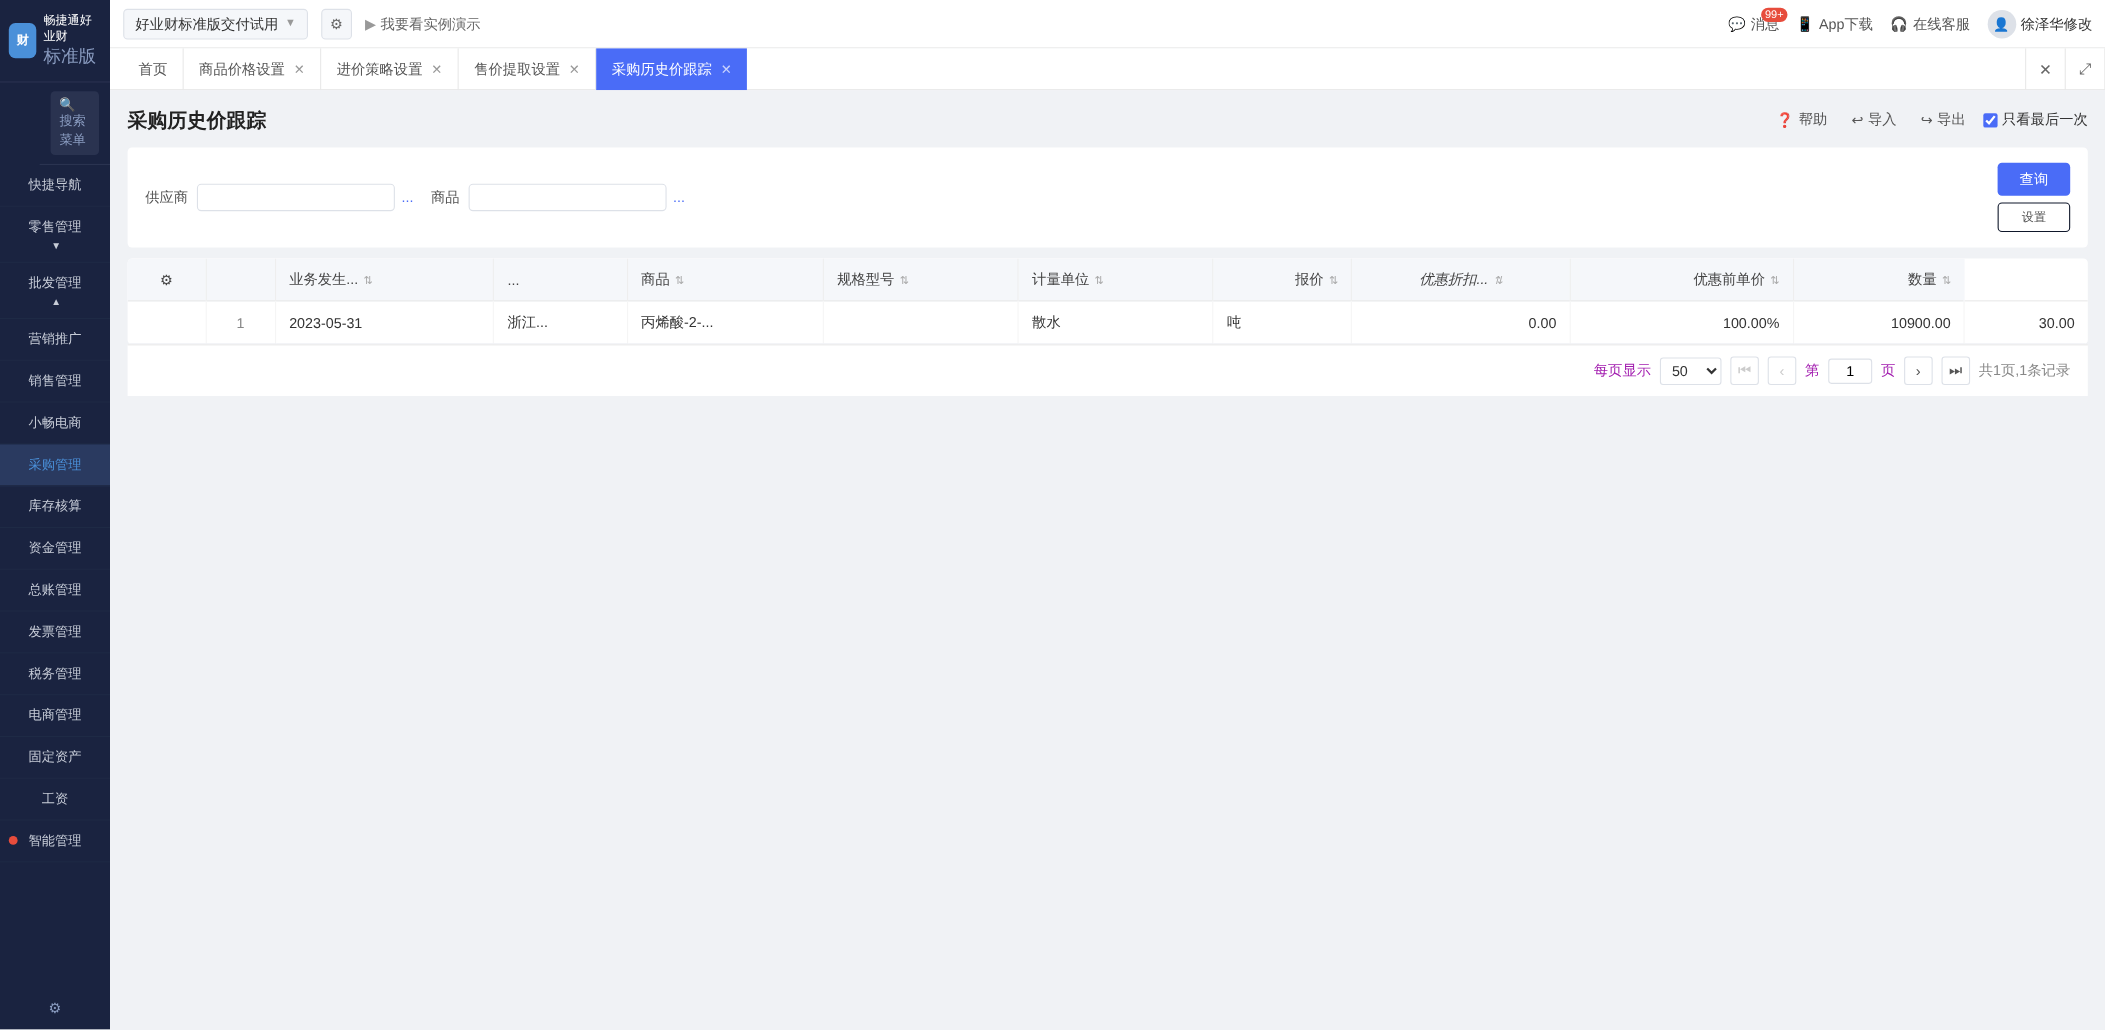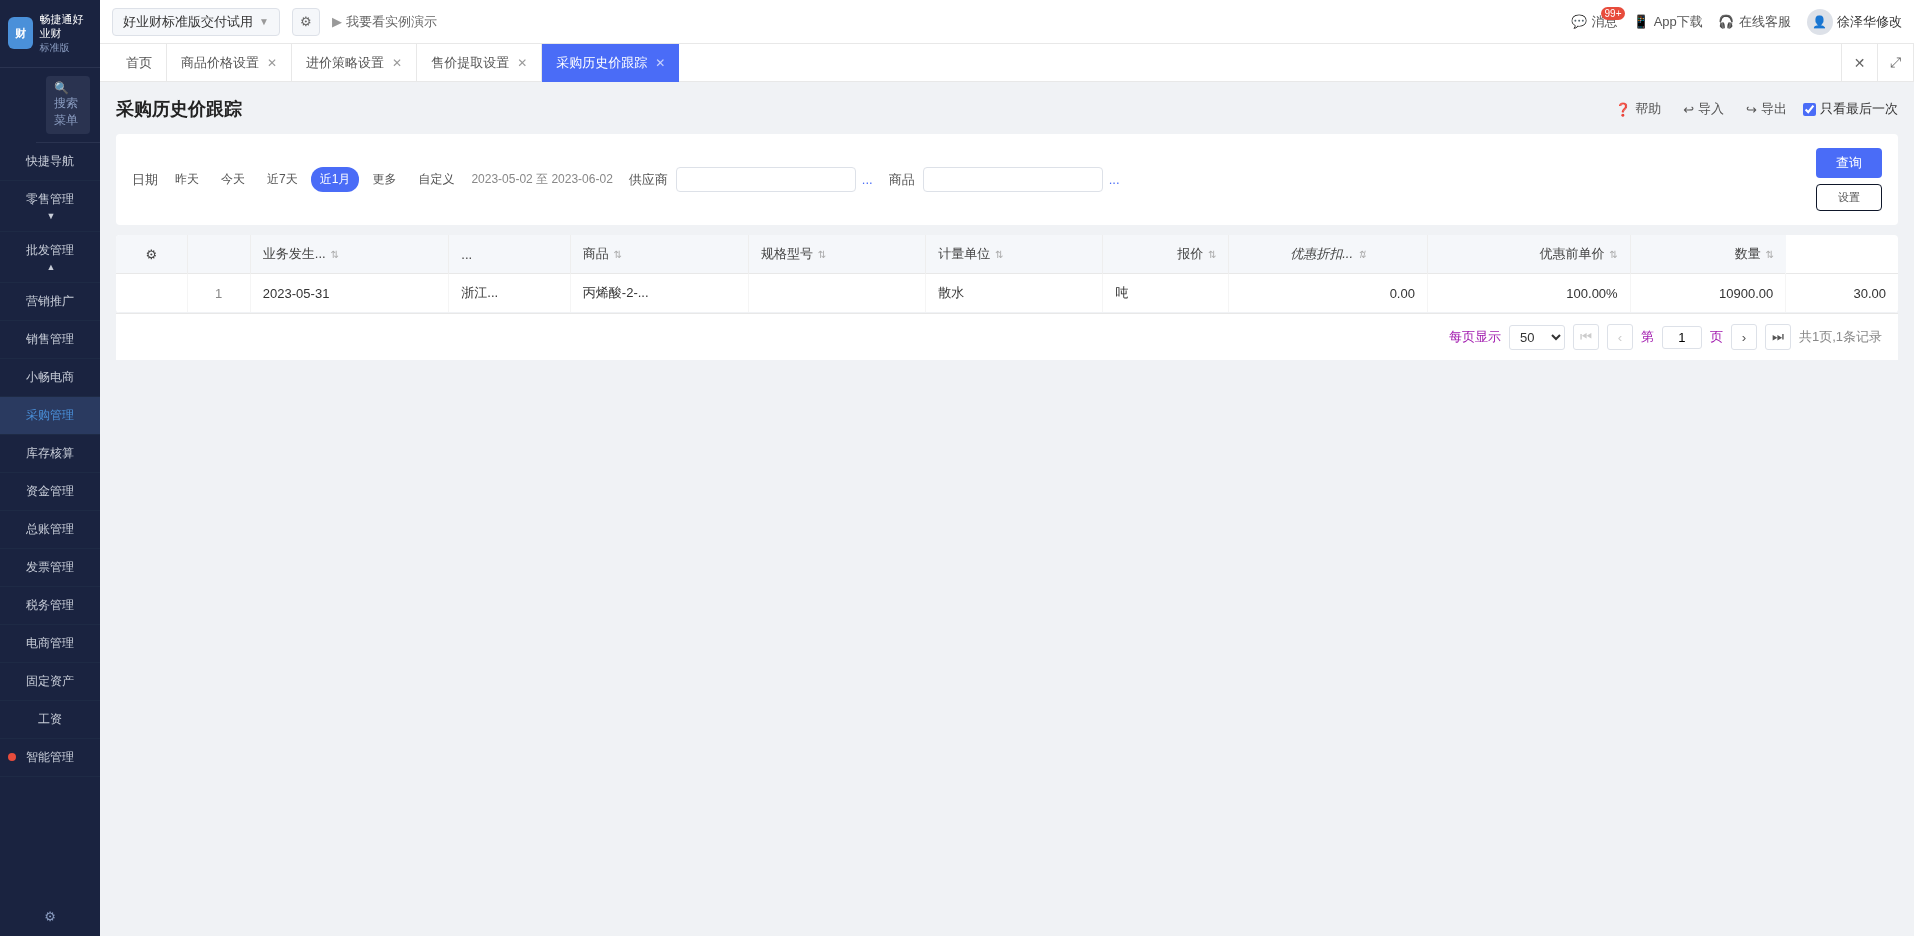--- a/index.html
+++ b/index.html
@@ -23,21 +23,21 @@
       gap: 6px;
     }
     .sidebar-logo-icon {
       width: 32px; height: 32px;
       background: #4a90d9;
       border-radius: 6px;
       display: flex; align-items: center; justify-content: center;
       color: white; font-size: 11px; font-weight: bold;
     }
     .sidebar-logo-text { font-size: 11px; color: #fff; line-height: 1.3; }
-    .sidebar-logo-sub { font-size: 10px; color: #8a9cc0; }
+    .sidebar-logo-sub { font-size: 16px; color: #8a9cc0; }
     .sidebar-search {
       padding: 8px 10px;
       border-bottom: 1px solid #2a3350;
       margin-left: 36px;
     }
     .sidebar-search-btn {
       width: 100%;
       background: #2a3350;
       border: none;
       color: #8a9cc0;
@@ -544,32 +544,20 @@
           <span>导出</span>
         </div>
         <div class="checkbox-only-last">
           <input type="checkbox" checked="" style="">
           <span>只看最后一次</span>
         </div>
       </div>
     </div>
 
     <div class="filter-bar">
-      <div class="filter-group">
-        <span class="filter-label">日期</span>
-        <div class="filter-date-options" id="date-options-container">
-            <span class="date-btn">昨天</span>
-            <span class="date-btn">今天</span>
-            <span class="date-btn">近7天</span>
-            <span class="date-btn active">近1月</span>
-            <span class="date-btn">更多</span>
-            <span class="date-btn">自定义</span>
-          </div>
-        <div class="filter-date-range">2023-05-02 至 2023-06-02</div>
-      </div>
       <div class="filter-group">
         <span class="filter-label">供应商</span>
         <div class="filter-input-wrap">
           <input type="text" class="filter-input" style="">
           <span class="filter-more-btn">...</span>
         </div>
       </div>
       <div class="filter-group">
         <span class="filter-label">商品</span>
         <div class="filter-input-wrap">

